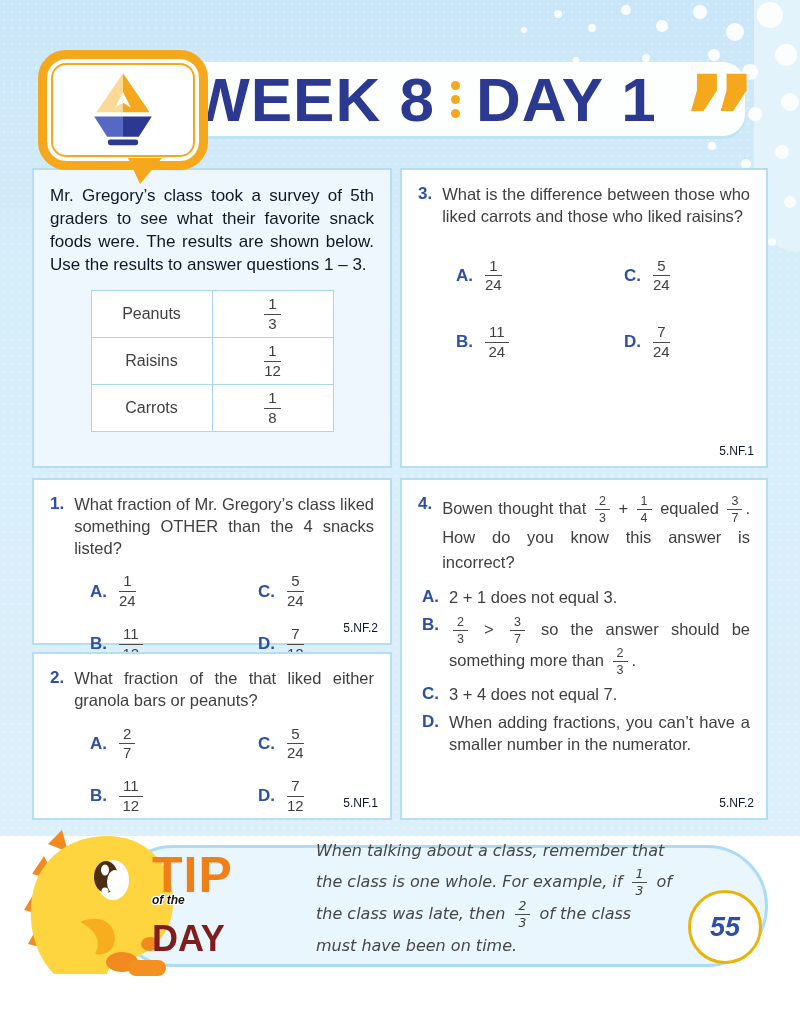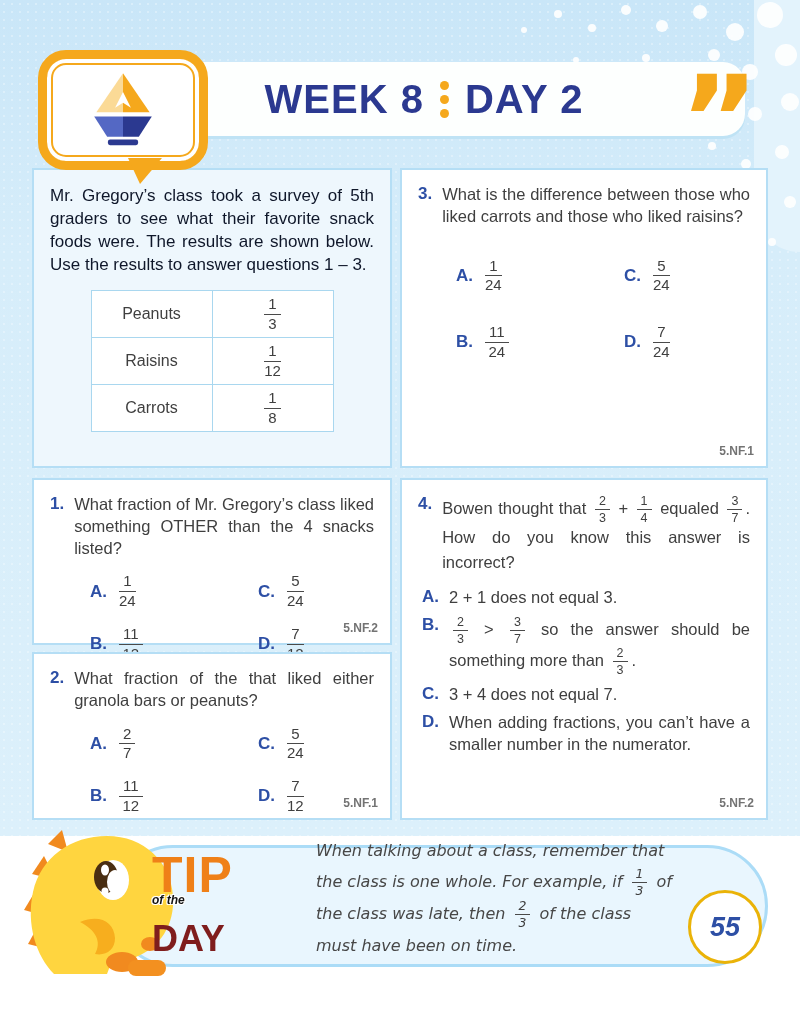--- a/index.html
+++ b/index.html
@@ -24,21 +24,21 @@
   .dots-svg{position:absolute;right:0;top:0;}
   
   .header-pill{
     position:absolute;left:103px;top:62px;width:642px;height:74px;
     background:#fdfffe;border-radius:22px;
     box-shadow:0 3px 0 #bfe3f5;
     display:flex;align-items:center;justify-content:center;
   }
   .title{
     display:flex;align-items:center;gap:16px;
-    font-weight:bold;font-size:40px;letter-spacing:1px;color:#2b3990;
+    font-weight:bold;font-size:62px;letter-spacing:1px;color:#2b3990;
   }
   .title-dots{display:flex;flex-direction:column;gap:5px;}
   .title-dots i{width:9px;height:9px;border-radius:50%;background:#f5a81c;}
   .bubble{
     position:absolute;left:38px;top:50px;width:152px;height:102px;
     background:#ffffff;border:9px solid #f5a81c;border-radius:28px;
     box-shadow:inset 0 0 0 4px #ffffff, inset 0 0 0 6px #f5a81c;
     display:flex;align-items:center;justify-content:center;z-index:3;
   }
   .bubble-tail{
@@ -76,21 +76,21 @@
   
   .q{padding:14px 16px;}
   .qrow{display:flex;}
   .qnum{color:#2d4fa5;font-weight:bold;font-size:17px;margin-right:10px;flex:none;}
   .qtext{font-size:16.5px;line-height:1.32;text-align:justify;flex:1;}
   .opts{display:grid;grid-template-columns:168px 1fr;row-gap:16px;
         padding-left:40px;margin-top:14px;}
   .opts.wide{margin-top:30px;row-gap:30px;padding-left:38px;}
   .opt{display:flex;align-items:center;gap:12px;}
   .letter{color:#2d4fa5;font-weight:bold;font-size:17px;}
-  .std{position:absolute;right:12px;bottom:8px;font-size:12px;color:#737373;font-weight:bold;}
+  .std{position:absolute;right:12px;bottom:8px;font-size:12px;color:#0f172a;}
   
   .qflow{line-height:1.5;}
   .qflow .frac{margin:0 3px;}
   .q4opts{margin-top:12px;padding-left:4px;}
   .q4opt{display:flex;gap:10px;margin-bottom:7px;}
   .q4body{flex:1;font-size:16.5px;line-height:1.3;text-align:justify;}
   .q4body .frac{margin:0 4px;}
   
   .tip-pill{
     position:absolute;left:112px;top:845px;width:656px;height:122px;
@@ -159,21 +159,21 @@
 </svg>
 
 <div class="header-pill">
   <div class="title">
     <span>WEEK 8</span>
     <span class="title-dots">
         <i></i>
         <i></i>
         <i></i>
       </span>
-    <span>DAY 2</span>
+    <span>DAY 1</span>
   </div>
 </div>
 <div class="bubble">
   <svg width="72" height="80" viewBox="0 0 100 110">
     <polygon points="50,4 50,58 13,58" fill="#fbda96"></polygon>
     <polygon points="50,4 87,58 50,58" fill="#f5a81c"></polygon>
     <path d="M50 30 L61 52 L50 45 L39 52 Z" fill="#ffffff"></path>
     <polygon points="10,64 50,64 50,92 28,92" fill="#5468c4"></polygon>
     <polygon points="50,64 90,64 72,92 50,92" fill="#2b3990"></polygon>
     <rect x="29" y="96" width="42" height="8" rx="3" fill="#2b3990"></rect>

